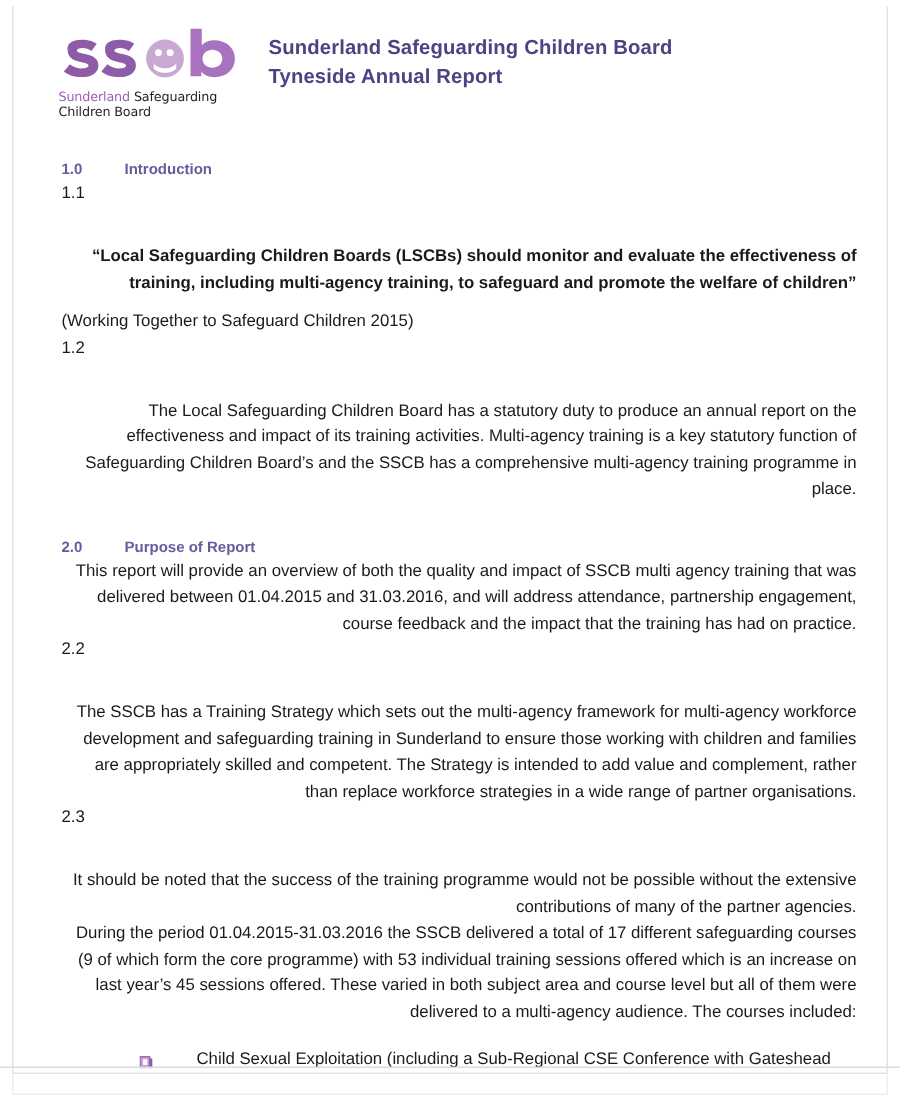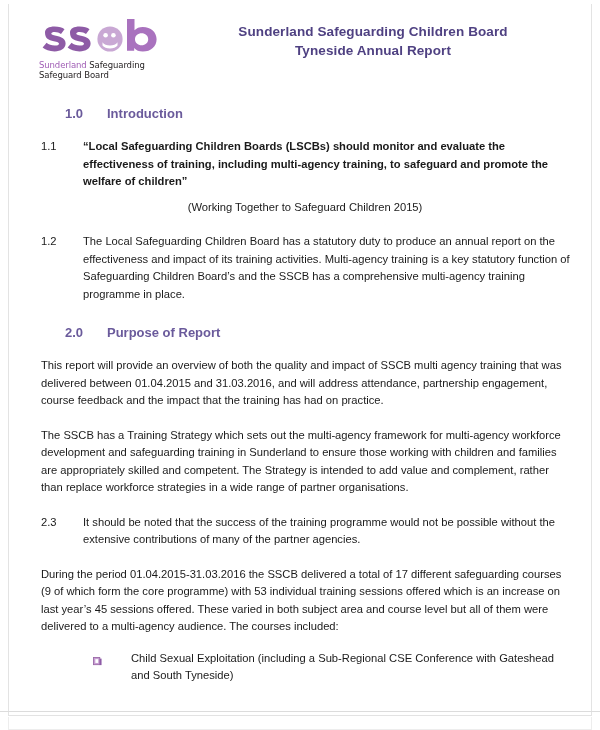--- a/index.html
+++ b/index.html
@@ -63,21 +63,21 @@
     font-family: "DejaVu Sans", sans-serif;
     font-size: 8.5px;
     font-weight: normal;
     color: #231f20;
     letter-spacing: -0.1px;
   }
   .logo-sub .sunderland { color: #a05eb5; }
 
   .title-block {
     flex: 1 1 auto;
-    text-align: center;
+    text-align: left;
     padding-top: 8px;
     padding-right: 6px;
   }
   .title-line {
     font-family: "Liberation Sans", sans-serif;
     font-weight: bold;
     font-size: 13.5px;
     line-height: 19px;
     color: #4f4182;
     letter-spacing: 0.1px;
@@ -87,47 +87,46 @@
   
   .body {
     padding: 0 20px 0 32px;
   }
 
   .sec-heading {
     display: flex;
     margin-top: 22px;
     color: #6a5a9b;
     font-weight: bold;
-    font-size: 13px;
+    font-size: 10px;
     line-height: 15px;
-    margin-left: 24px;
   }
   .sec-heading .num { width: 42px; flex: 0 0 42px; }
   .sec-heading .txt { flex: 1 1 auto; }
 
   .para {
     display: flex;
-    margin-top: 17px;
     font-size: 11.2px;
     line-height: 17.5px;
     color: #1a1a1a;
+    flex-direction: column;
   }
   .para .num {
     width: 42px;
     flex: 0 0 42px;
     padding-top: 0px;
   }
   .para .txt {
     flex: 1 1 auto;
+    text-align: right;
+  }
+  .para.bold .txt { font-weight: bold; }
+
+  .attribution {
     text-align: left;
-  }
-  .para.bold .txt { font-weight: bold; }
-
-  .attribution {
-    text-align: center;
     font-size: 11.2px;
     line-height: 17.5px;
     color: #1a1a1a;
     margin-top: 8px;
     padding-right: 2px;
   }
 
   
   .bullets {
     margin-top: 14px;
@@ -203,21 +202,21 @@
           <path d="M88 0 L95.5 0 L95.5 11.2 C97.4 9.1 100.3 7.9 103.8 7.9
                    C112 7.9 117.6 13.1 117.6 20.2 C117.6 27.3 112 32.5 103.8 32.5
                    C100.1 32.5 97.1 31.2 95.2 28.9 L95.2 31.8 L88 31.8 Z
                    M102.6 26.2 C106.3 26.2 109.2 23.7 109.2 20.2
                    C109.2 16.7 106.3 14.2 102.6 14.2 C98.9 14.2 96 16.7 96 20.2
                    C96 23.7 98.9 26.2 102.6 26.2 Z" fill="#a972be"></path>
         </svg>
       </div>
       <div class="logo-sub">
         <span class="sunderland">Sunderland</span><span> Safeguarding</span><br>
-        <span>Safeguard Board</span>
+        <span>Children Board</span>
       </div>
     </div>
 
     <div class="title-block">
       <div class="title-line">Sunderland Safeguarding Children Board</div>
       <div class="title-line">Tyneside Annual Report</div>
     </div>
   </div>
 
   <div class="body">
@@ -242,20 +241,21 @@
     <div class="sec-heading">
       <span class="num">2.0</span>
       <span class="txt">Purpose of Report</span>
     </div>
 
     <div class="para">
       <span class="txt">This report will provide an overview of both the quality and impact of SSCB multi agency training that was delivered between 01.04.2015 and 31.03.2016, and will address attendance, partnership engagement, course feedback and the impact that the training has had on practice.</span>
     </div>
 
     <div class="para">
+      <span class="num">2.2</span>
       <span class="txt">The SSCB has a Training Strategy which sets out the multi-agency framework for multi-agency workforce development and safeguarding training in Sunderland to ensure those working with children and families are appropriately skilled and competent. The Strategy is intended to add value and complement, rather than replace workforce strategies in a wide range of partner organisations.</span>
     </div>
 
     <div class="para">
       <span class="num">2.3</span>
       <span class="txt">It should be noted that the success of the training programme would not be possible without the extensive contributions of many of the partner agencies.</span>
     </div>
 
 
     <div class="para">

